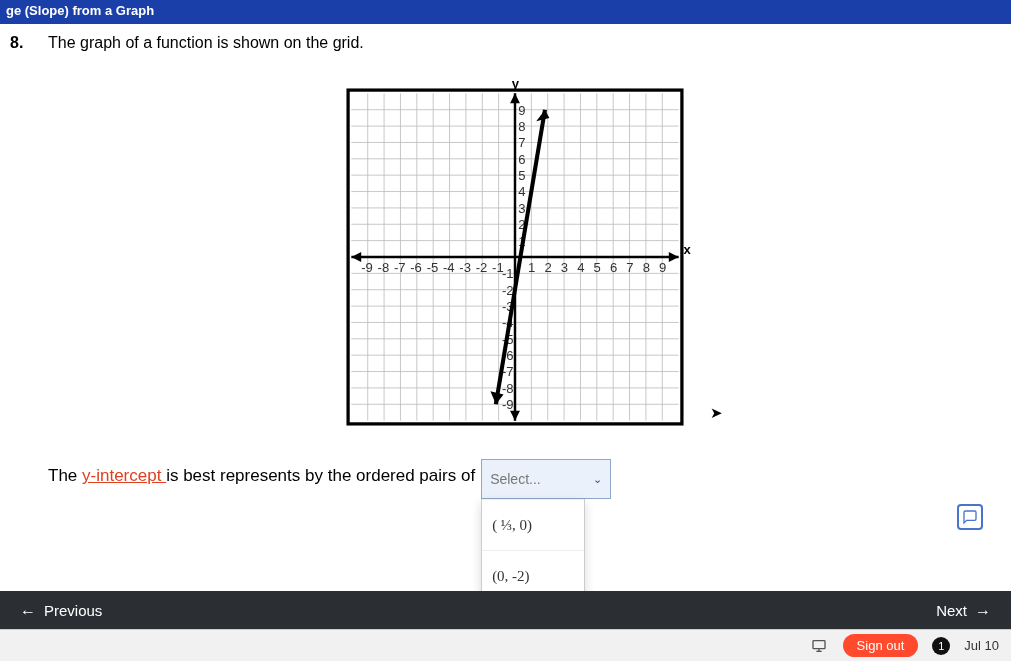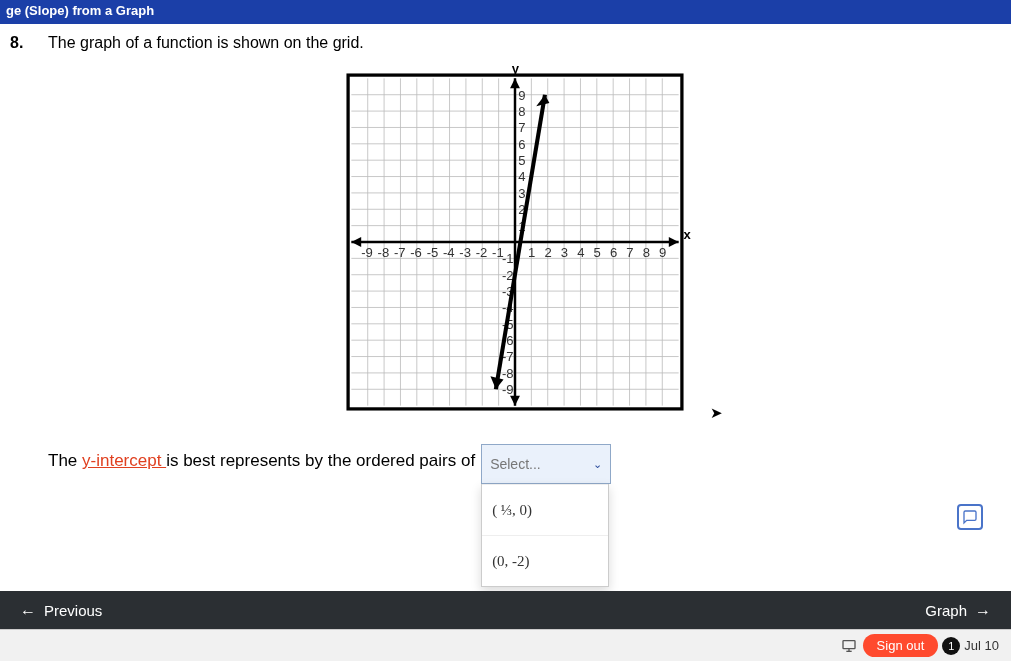--- a/index.html
+++ b/index.html
@@ -3,35 +3,35 @@
 <meta charset="utf-8">
 <style>
   * { box-sizing: border-box; margin: 0; padding: 0; }
   html, body { width: 1011px; height: 661px; font-family: Arial, sans-serif; overflow: hidden; background:#e8e8e8;}
   .app { width:100%; height:100%; display:flex; flex-direction:column; position:relative;}
   .topbar { background:#1b3fa8; color:#fff; padding:4px 14px 6px 6px; font-size:13px; font-weight:bold; line-height:1.1;}
   .content { flex:1; background:#fff; padding:10px 30px 0 10px; position:relative; overflow:hidden;}
   .qrow { display:flex; gap:18px;}
   .qnum { font-size:16px; font-weight:bold; width:20px;}
   .qbody { flex:1; font-size:16px;}
-  .prompt1 { margin-bottom:10px;}
+  .prompt1 { margin-bottom:25px;}
   .graph-wrap { width:360px; margin:0 auto 18px auto; }
   .sentence { font-size:17px; line-height:2; }
   .hl-green { background:#2cff2c; font-weight:bold; padding:0 1px;}
   .hl-red { color:#e04020; text-decoration:underline; }
   .answer-row { display:flex; align-items:flex-start; gap:6px; flex-wrap:wrap;}
   .select-box { position:relative; width:130px;}
   .select-head { border:1px solid #8fa8c8; background:#eaf1fb; color:#777; font-size:14px; padding:5px 8px; display:flex; justify-content:space-between; align-items:center; cursor:pointer;}
   .chev { font-size:11px; color:#2a4b9b;}
-  .dropdown { position:absolute; top:100%; left:0; width:128px; background:#fff; border:1px solid #ccc; border-top:none; z-index:50; box-shadow:0 4px 10px rgba(0,0,0,.15);}
+  .dropdown { position:absolute; top:100%; left:0; width:104px; background:#fff; border:1px solid #ccc; border-top:none; z-index:50; box-shadow:0 4px 10px rgba(0,0,0,.15);}
   .opt { padding:10px 10px; font-size:15px; color:#333; cursor:pointer; border-top:1px solid #eee; font-family:'Times New Roman',serif;}
   .navbar { background:#2b2f33; color:#fff; display:flex; justify-content:space-between; align-items:center; padding:10px 20px; font-size:15px;}
   .nav-btn { display:flex; align-items:center; gap:8px; cursor:pointer; font-weight:500;}
   .arrow { font-size:16px;}
-  .taskbar { background:#f1f1f1; display:flex; justify-content:flex-end; align-items:center; gap:4px; padding:4px 12px 4px 12px; border-top:1px solid #ccc;}
+  .taskbar { background:#f1f1f1; display:flex; justify-content:flex-end; align-items:center; gap:14px; padding:4px 12px 4px 12px; border-top:1px solid #ccc;}
   .t-icon { width:20px; height:20px; display:flex; align-items:center; justify-content:center; color:#555; font-size:14px;}
   .signout { background:#ff4a2e; color:#fff; border-radius:14px; padding:4px 14px; font-size:13px; cursor:pointer;}
   .badge { width:18px; height:18px; border-radius:50%; background:#111; color:#fff; font-size:11px; display:flex; align-items:center; justify-content:center;}
   .date { font-size:13px; color:#333;}
   .comment-icon { position:absolute; right:28px; top:480px; width:26px; height:26px; border:2px solid #4a74c9; border-radius:4px; display:flex; align-items:center; justify-content:center; color:#4a74c9; cursor:pointer; background:#fff;}
   .cursor { position:absolute; left:710px; top:380px; font-size:15px; color:#000; pointer-events:none;}
   svg text { font-size:8px; font-family:Arial; }
 </style>
 </head>
 <body>
@@ -179,21 +179,21 @@
     </div>
     <div class="cursor">➤</div>
   </div>
 
   <div class="navbar">
     <div class="nav-btn">
       <span class="arrow">←</span>
       <span>Previous</span>
     </div>
     <div class="nav-btn">
-      <span>Graph</span>
+      <span>Next</span>
       <span class="arrow">→</span>
     </div>
   </div>
 
   <div class="taskbar">
     <div class="t-icon">
       <svg width="16" height="16" viewBox="0 0 24 24" fill="none" stroke="currentColor" stroke-width="2">
           <rect x="3" y="4" width="18" height="12" rx="1"></rect>
           <line x1="8" y1="20" x2="16" y2="20"></line>
           <line x1="12" y1="16" x2="12" y2="20"></line>

